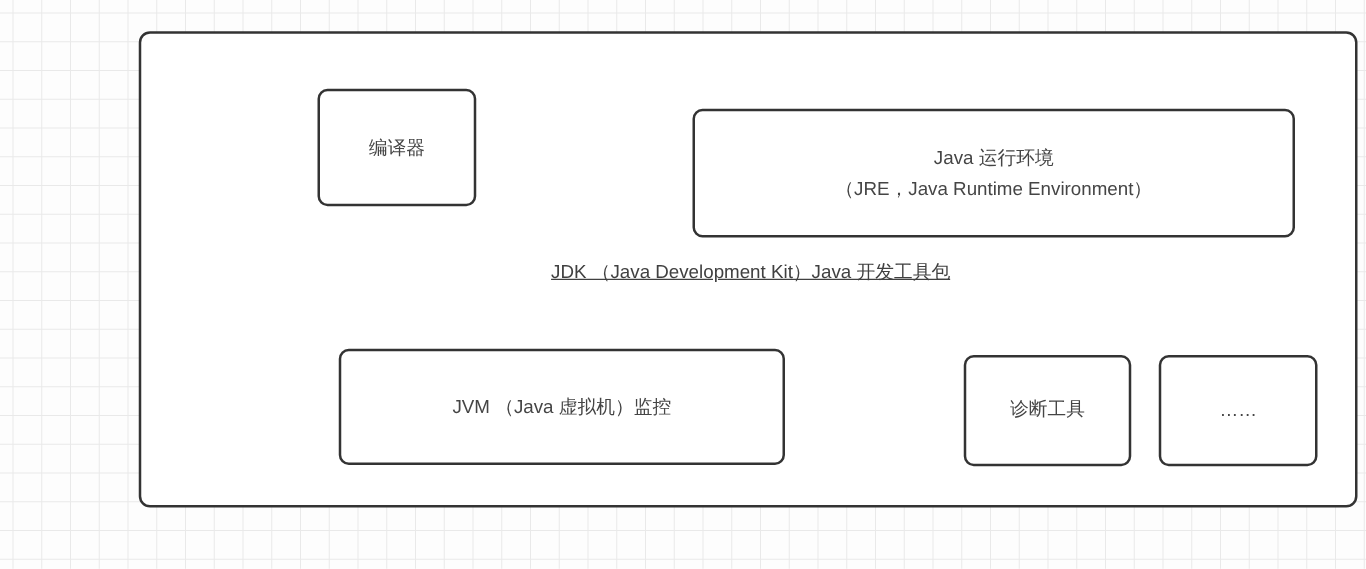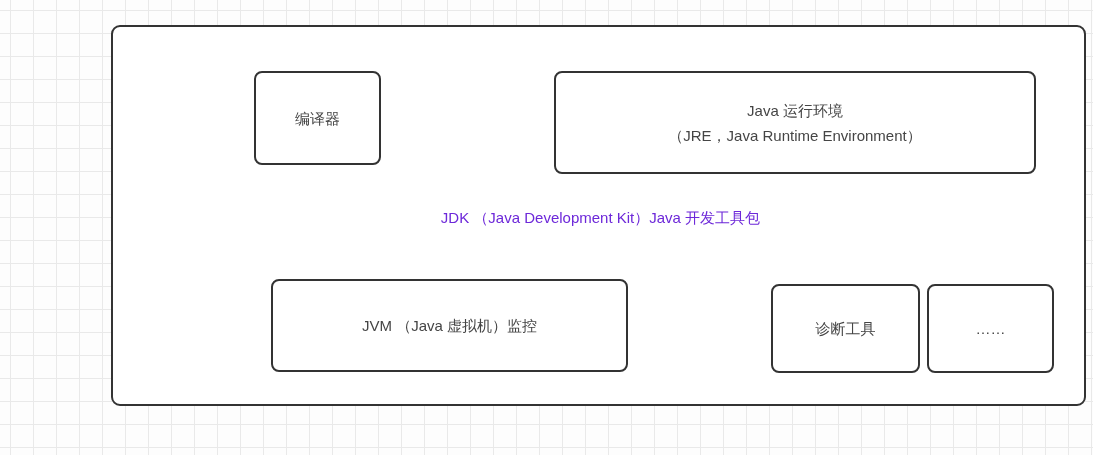--- a/index.html
+++ b/index.html
@@ -57,49 +57,51 @@
   
   #compiler-box {
     left: 141px;
     top: 44px;
     width: 127px;
     height: 94px;
   }
 
   #jre-box {
     left: 441px;
-    top: 44px;
+    top: 60px;
     width: 482px;
     height: 103px;
   }
 
   #jdk-caption {
     position: absolute;
     left: 0;
     top: 180px;
     width: 975px;
     text-align: center;
-    color: #6d28d9;
+    color: #404040;
     font-size: 15px;
     line-height: 22px;
     white-space: nowrap;
+    text-decoration: underline;
   }
 
   #jvm-box {
     left: 158px;
     top: 252px;
     width: 357px;
     height: 93px;
   }
 
   #diagnostic-box {
     left: 658px;
     top: 257px;
-    width: 149px;
+    width: 134px;
     height: 89px;
+    font-family: Liberation Mono, monospace;
   }
 
   #more-box {
     left: 814px;
     top: 257px;
     width: 127px;
     height: 89px;
   }
 
   .box-label {

